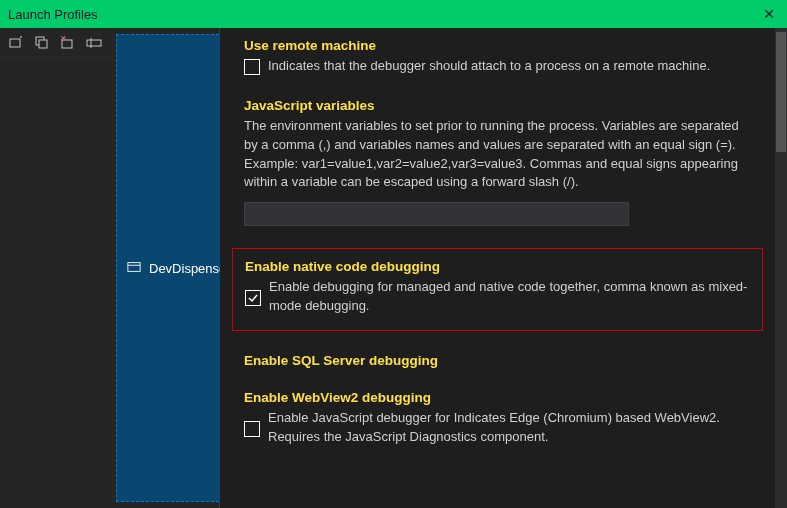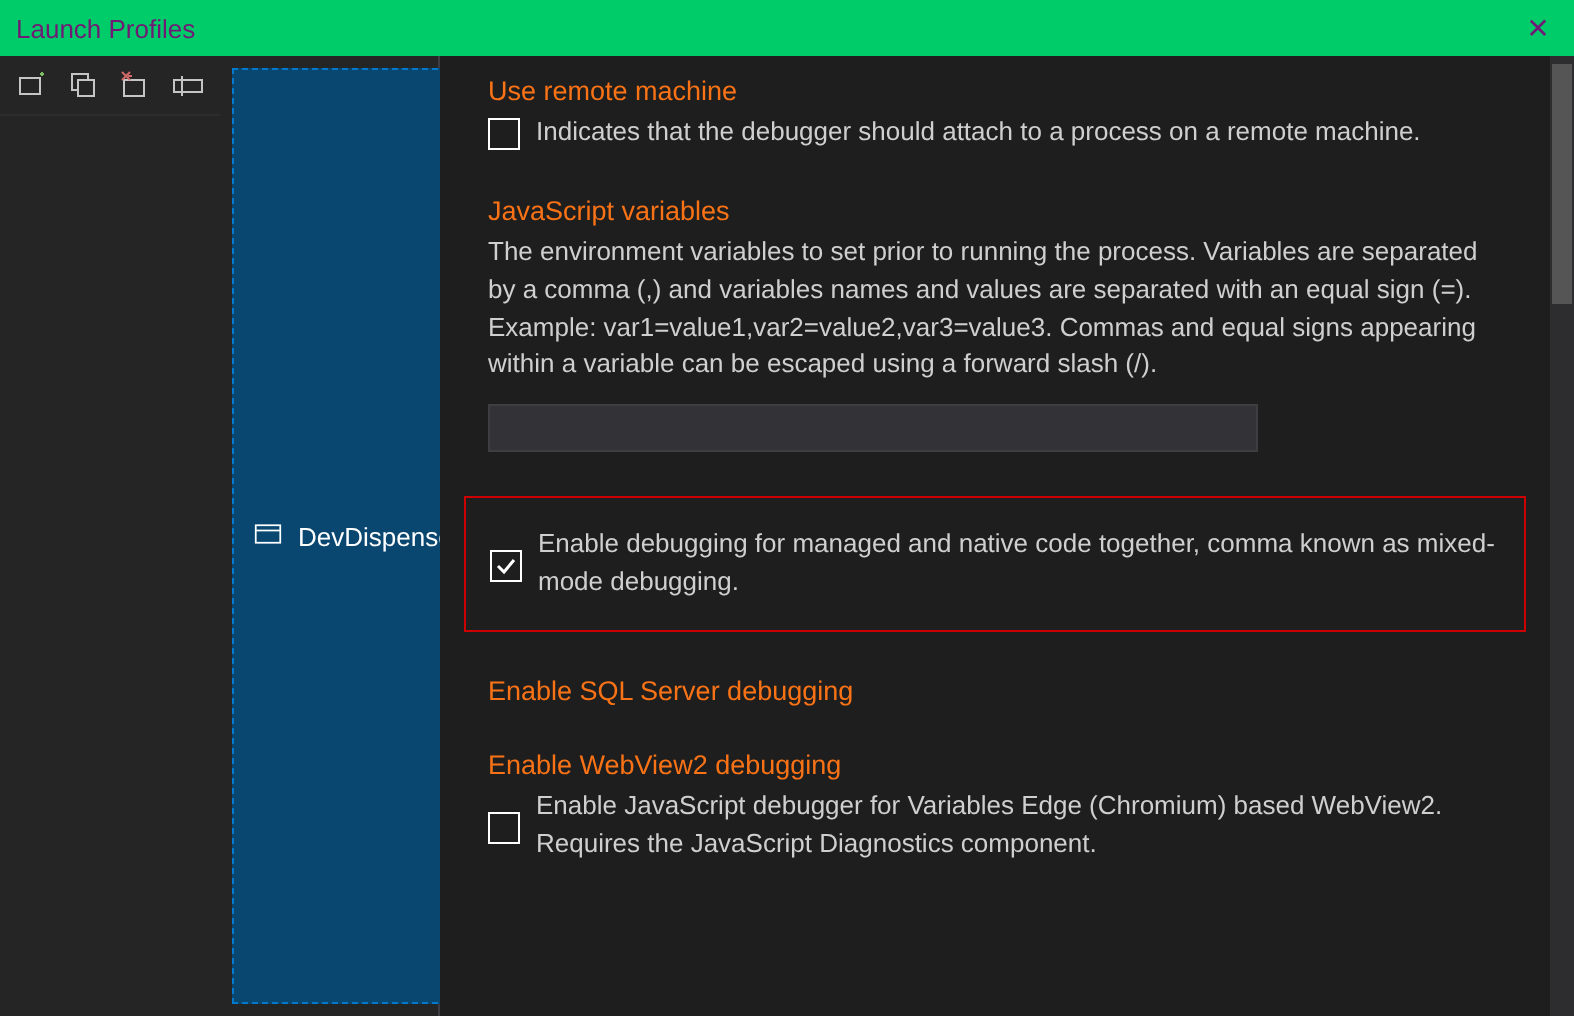--- a/index.html
+++ b/index.html
@@ -1,32 +1,32 @@
 <!DOCTYPE html>
 <html><head>
 <meta charset="utf-8">
 <style>
   * { box-sizing: border-box; margin: 0; padding: 0; }
   html, body { width: 787px; height: 508px; overflow: hidden; font-family: "Segoe UI", Tahoma, sans-serif; font-size: 13px; background: #1e1e1e; color: #d4d4d4; }
-  .titlebar { height: 28px; background: #00cc6a; display: flex; align-items: center; padding: 0 8px; color: #701a75; justify-content: space-between; }
+  .titlebar { height: 28px; background: #00cc6a; display: flex; align-items: center; padding: 0 8px; color: #0f172a; justify-content: space-between; }
   .titlebar .title { font-size: 13px; }
   .titlebar .close { width: 20px; text-align: center; cursor: pointer; font-size: 14px; }
   .main { display: flex; height: 480px; }
   .sidebar { width: 220px; background: #252526; border-right: 1px solid #3e3e42; display: flex; flex-direction: row; }
   .toolbar { height: 30px; display: flex; align-items: center; gap: 10px; padding: 4px 8px; border-bottom: 1px solid #2d2d30; }
   .toolbar svg { width: 16px; height: 16px; display: block; }
   .tb-btn { cursor: pointer; }
   .profile-item { margin: 6px; padding: 6px 10px; border: 1px dashed #007acc; background: #094771; color: #fff; display: flex; align-items: center; gap: 8px; cursor: pointer; font-size: 13px; }
   .profile-item svg { width: 14px; height: 14px; }
   .content-wrap { flex: 1; position: relative; background: #1e1e1e; }
   .content { position: absolute; inset: 0 12px 0 0; overflow-y: hidden; padding: 10px 24px 20px 24px; }
   .scrollbar { position: absolute; right: 0; top: 0; width: 12px; height: 100%; background: #2d2d30; }
   .scroll-thumb { position: absolute; right: 1px; top: 4px; width: 10px; height: 120px; background: #555; }
   .section { margin-bottom: 22px; }
-  .section h3 { color: #f97316; font-size: 13.5px; font-weight: 400; margin-bottom: 4px; }
+  .section h3 { color: #fde047; font-size: 13.5px; font-weight: 700; margin-bottom: 4px; }
   .desc { color: #cfcfcf; line-height: 1.45; font-size: 13px; }
   .row { display: flex; align-items: center; gap: 8px; margin-top: 4px; }
   .checkbox { width: 16px; height: 16px; border: 1px solid #fff; background: #1e1e1e; color: #fff; display: inline-flex; align-items: center; justify-content: center; flex-shrink: 0; font-size: 12px; line-height: 1; margin-top: 2px; }
   .checkbox.checked svg { display: block; }
   .checkbox svg { display: none; width: 12px; height: 12px; }
   .textbox { margin-top: 10px; width: 385px; height: 24px; background: #333337; border: 1px solid #3e3e42; color: #fff; padding: 2px 6px; }
   .highlight-box { border: 1px solid #cc0000; padding: 10px 12px 14px 12px; margin-left: -12px; margin-right: -12px; }
   .section.tight { margin-bottom: 0; }
 </style>
 </head>
@@ -90,20 +90,21 @@
       </div>
 
       <div class="section">
         <h3>JavaScript variables</h3>
         <div class="desc">The environment variables to set prior to running the process. Variables are separated by a comma (,) and variables names and values are separated with an equal sign (=). Example: var1=value1,var2=value2,var3=value3. Commas and equal signs appearing within a variable can be escaped using a forward slash (/).</div>
         <input type="text" class="textbox" value="" style="">
       </div>
 
       <div class="highlight-box">
         <div class="section tight">
+          <h3>Enable native code debugging</h3>
           <div class="row">
             <span class="checkbox checked">
               <svg viewBox="0 0 12 12">
                   <path d="M2 6 L5 9 L10 3" stroke="#fff" stroke-width="1.5" fill="none"></path>
                 </svg>
             </span>
             <span class="desc">Enable debugging for managed and native code together, comma known as mixed-mode debugging.</span>
           </div>
         </div>
       </div>
@@ -111,21 +112,21 @@
       <div class="section" style="margin-top:22px;">
         <h3>Enable SQL Server debugging</h3>
       </div>
 
       <div class="section">
         <h3>Enable WebView2 debugging</h3>
         <div class="row">
           <span class="checkbox">
             
           </span>
-          <span class="desc">Enable JavaScript debugger for Variables Edge (Chromium) based WebView2. Requires the JavaScript Diagnostics component.</span>
+          <span class="desc">Enable JavaScript debugger for Indicates Edge (Chromium) based WebView2. Requires the JavaScript Diagnostics component.</span>
         </div>
       </div>
 
     </div>
     <div class="scrollbar">
       <div class="scroll-thumb"></div>
     </div>
   </div>
 </div>
 

